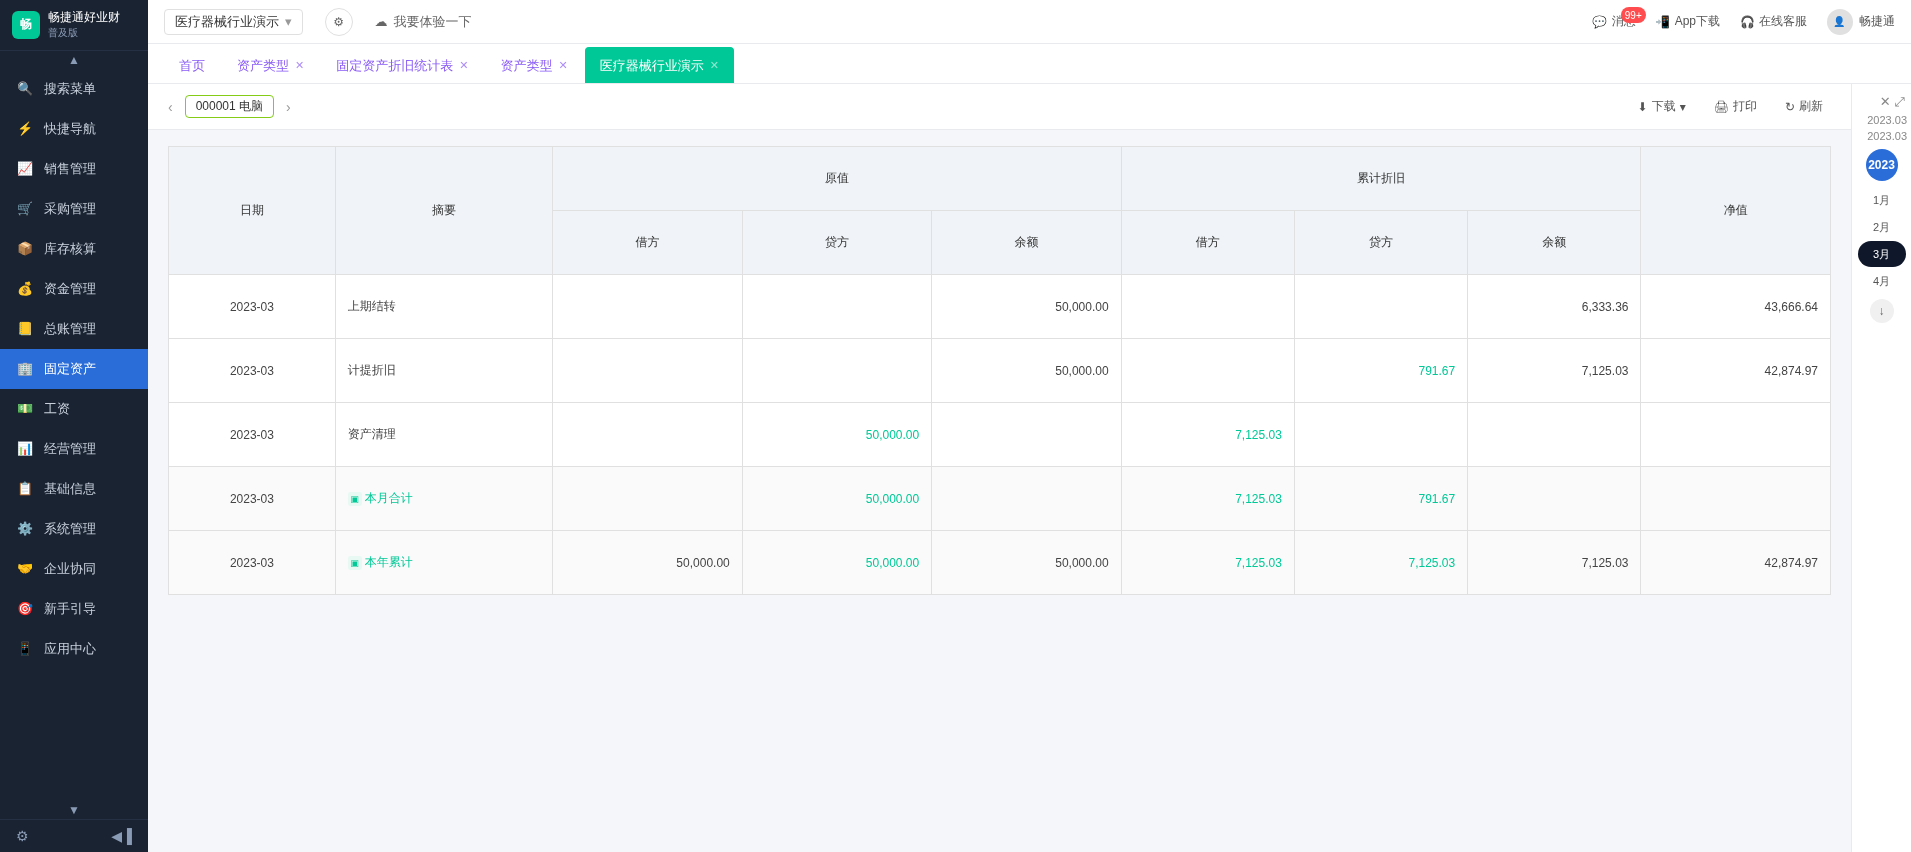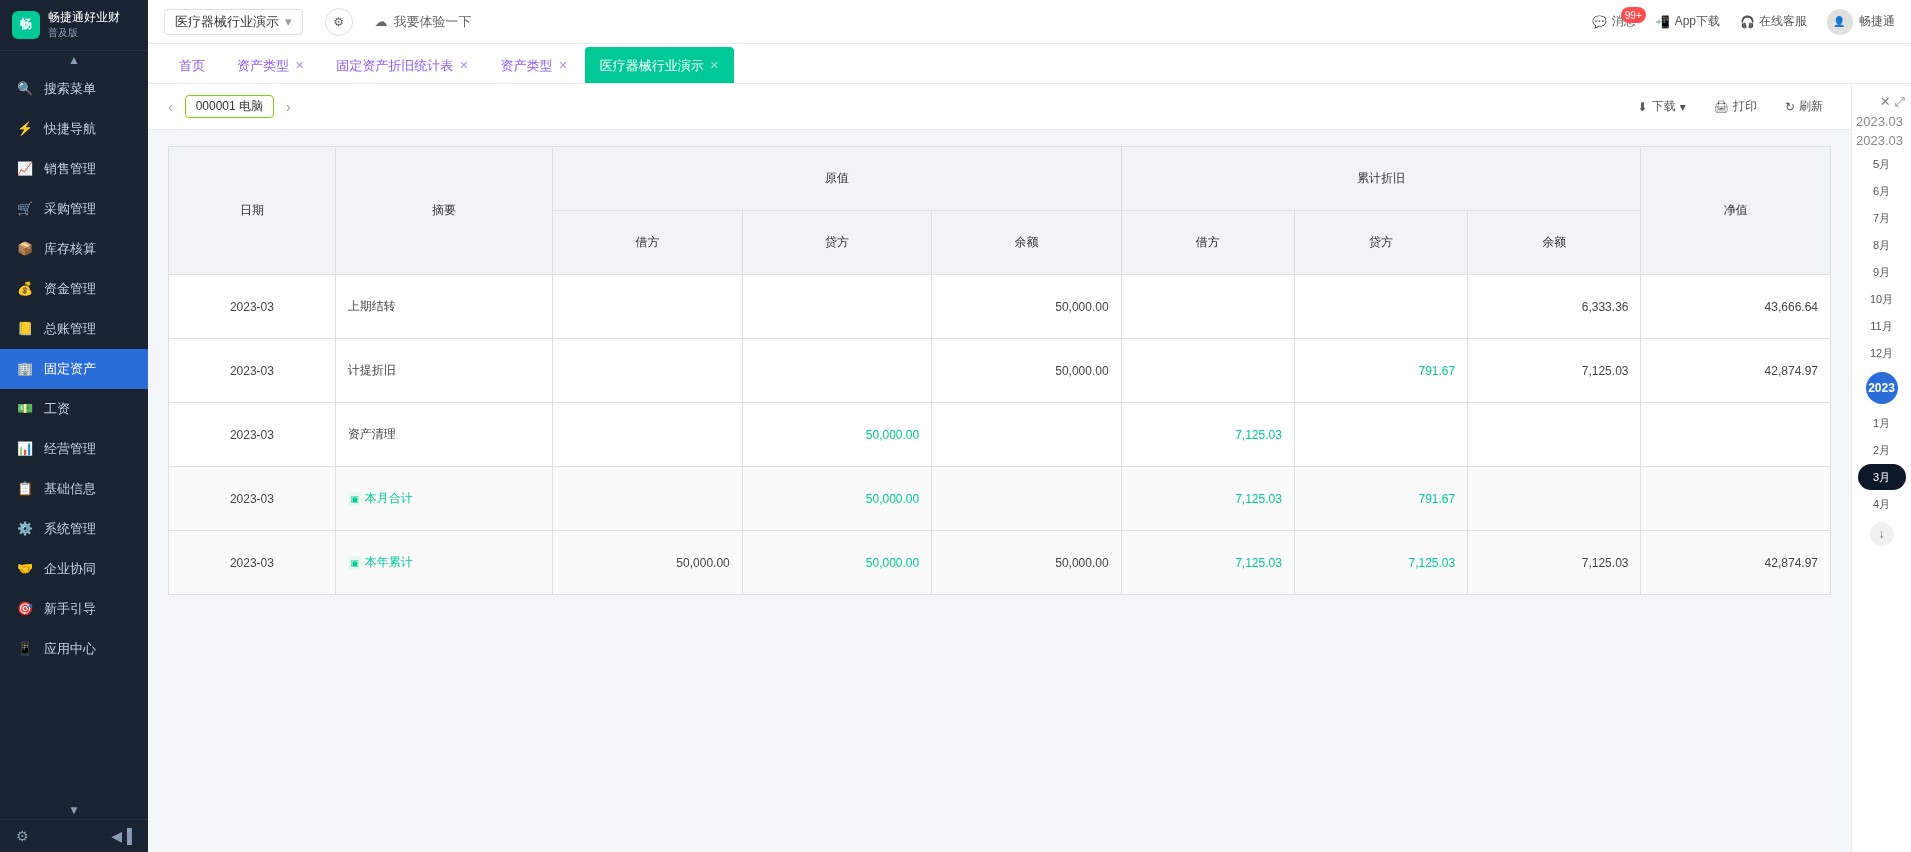--- a/index.html
+++ b/index.html
@@ -265,22 +265,22 @@
       color: #fff;
       border-radius: 50%;
       width: 32px; height: 32px;
       font-size: 12px; font-weight: bold;
     }
     .panel-year-row {
       display: flex; align-items: center; justify-content: center;
       width: 100%; margin: 4px 0;
     }
     .panel-section-label {
-      font-size: 13px; color: #888;
-      text-align: left; width: 100%;
+      font-size: 11px; color: #888;
+      text-align: right; width: 100%;
       padding: 2px 4px;
     }
     .panel-top-icons {
       display: flex; justify-content: flex-end; width: 100%; padding: 2px 6px; gap: 4px;
     }
     .panel-icon-btn { cursor: pointer; color: #888; font-size: 13px; }
     .panel-expand-row {
       width: 100%; display: flex; justify-content: center;
       margin: 4px 0;
     }
@@ -550,30 +550,20 @@
     </div>
 
     <div class="right-panel">
       <div class="panel-top-icons">
         <span class="panel-icon-btn">✕</span>
         <span class="panel-icon-btn">⤢</span>
       </div>
       <div class="panel-section-label">2023.03</div>
       <div class="panel-section-label">2023.03</div>
 
-      <div id="panel-months-upper">
-          <div class="panel-month-item">5月</div>
-          <div class="panel-month-item">6月</div>
-          <div class="panel-month-item">7月</div>
-          <div class="panel-month-item">8月</div>
-          <div class="panel-month-item">9月</div>
-          <div class="panel-month-item">10月</div>
-          <div class="panel-month-item">11月</div>
-          <div class="panel-month-item">12月</div>
-        </div>
 
       <div class="panel-year-row">
         <div class="panel-month-item active-year">2023</div>
       </div>
 
       <div id="panel-months-lower">
           <div class="panel-month-item">1月</div>
           <div class="panel-month-item">2月</div>
           <div class="panel-month-item active-current">3月</div>
           <div class="panel-month-item">4月</div>

